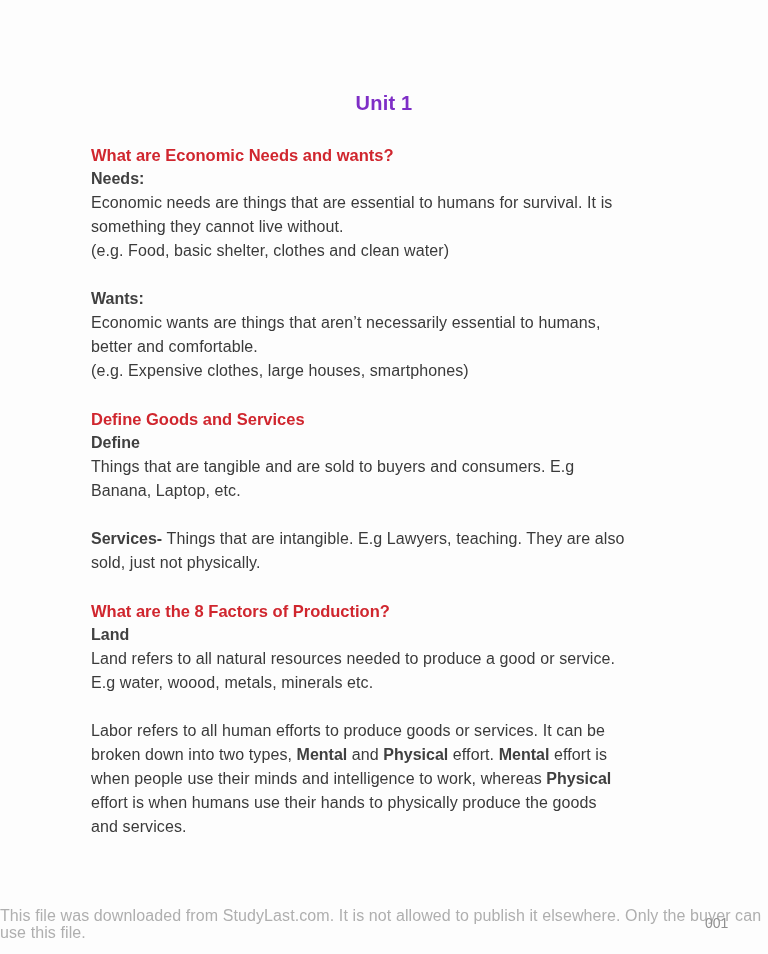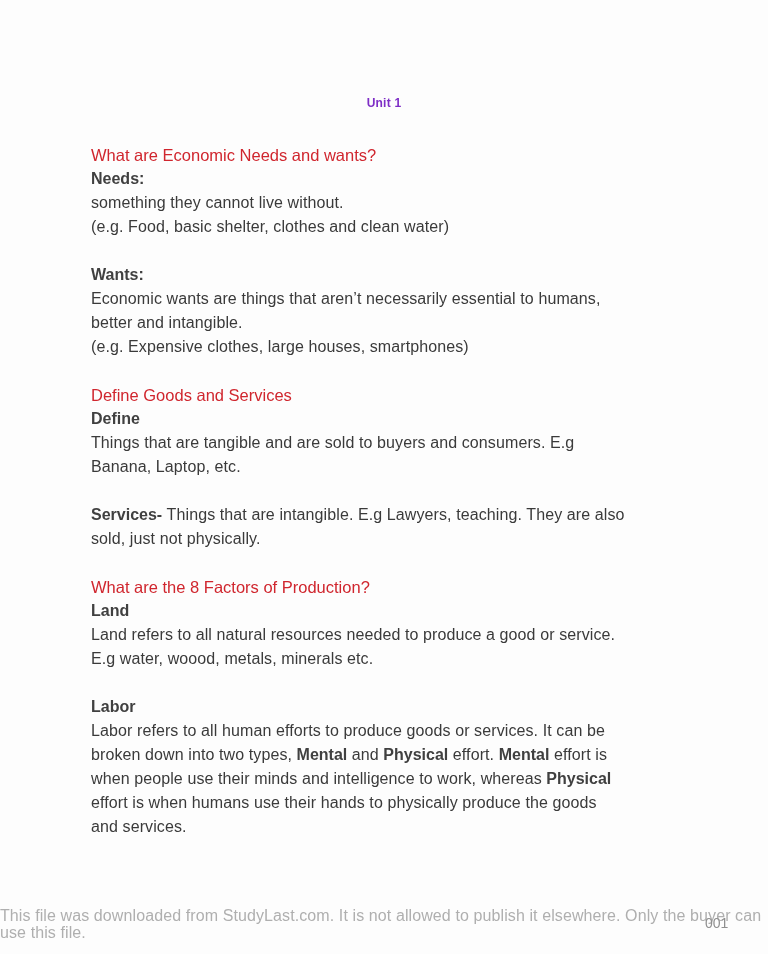--- a/index.html
+++ b/index.html
@@ -13,35 +13,35 @@
   .page {
     position: absolute;
     inset: 0;
     background: var(--page-bg, #fdfdfd);
     color: var(--body-color, #3a3a3a);
   }
   .doc-title {
     padding-top: 91px;
     margin-bottom: 28px;
     text-align: center;
-    font-size: 12px;
+    font-size: 20px;
     font-weight: bold;
     line-height: 24px;
     color: var(--title-color, #7e2ec6);
     letter-spacing: 0.2px;
   }
   .content {
     margin-left: 91px;
     width: 600px;
     font-size: 16px;
     line-height: 24px;
   }
   .section-heading {
     color: var(--heading-color, #d0262e);
-    font-weight: normal;
+    font-weight: bold;
     font-size: 16.5px;
     line-height: 24px;
     white-space: nowrap;
   }
   .group { margin-bottom: 24px; }
   .line { white-space: nowrap; letter-spacing: 0.1px; }
   .line b { color: #404040; letter-spacing: 0; }
   .footer {
     position: absolute;
     bottom: 13px;
@@ -65,27 +65,28 @@
 <body>
 
 <div class="page">
   <div class="doc-title">Unit 1</div>
 
   <div class="content">
       <div class="section">
         <div class="section-heading">What are Economic Needs and wants?</div>
         <div class="group">
           <div class="line"><b>Needs:</b></div>
+          <div class="line">Economic needs are things that are essential to humans for survival. It is</div>
           <div class="line">something they cannot live without.</div>
           <div class="line">(e.g. Food, basic shelter, clothes and clean water)</div>
         </div>
         <div class="group">
           <div class="line"><b>Wants:</b></div>
           <div class="line">Economic wants are things that aren’t necessarily essential to humans,</div>
-          <div class="line">better and intangible.</div>
+          <div class="line">better and comfortable.</div>
           <div class="line">(e.g. Expensive clothes, large houses, smartphones)</div>
         </div>
       </div>
       <div class="section">
         <div class="section-heading">Define Goods and Services</div>
         <div class="group">
           <div class="line"><b>Define</b></div>
           <div class="line">Things that are tangible and are sold to buyers and consumers. E.g</div>
           <div class="line">Banana, Laptop, etc.</div>
         </div>
@@ -95,21 +96,20 @@
         </div>
       </div>
       <div class="section">
         <div class="section-heading">What are the 8 Factors of Production?</div>
         <div class="group">
           <div class="line"><b>Land</b></div>
           <div class="line">Land refers to all natural resources needed to produce a good or service.</div>
           <div class="line">E.g water, woood, metals, minerals etc.</div>
         </div>
         <div class="group">
-          <div class="line"><b>Labor</b></div>
           <div class="line">Labor refers to all human efforts to produce goods or services. It can be</div>
           <div class="line">broken down into two types, <b>Mental</b> and <b>Physical</b> effort. <b>Mental</b> effort is</div>
           <div class="line">when people use their minds and intelligence to work, whereas <b>Physical</b></div>
           <div class="line">effort is when humans use their hands to physically produce the goods</div>
           <div class="line">and services.</div>
         </div>
       </div>
     </div>
 
   <div class="footer">

